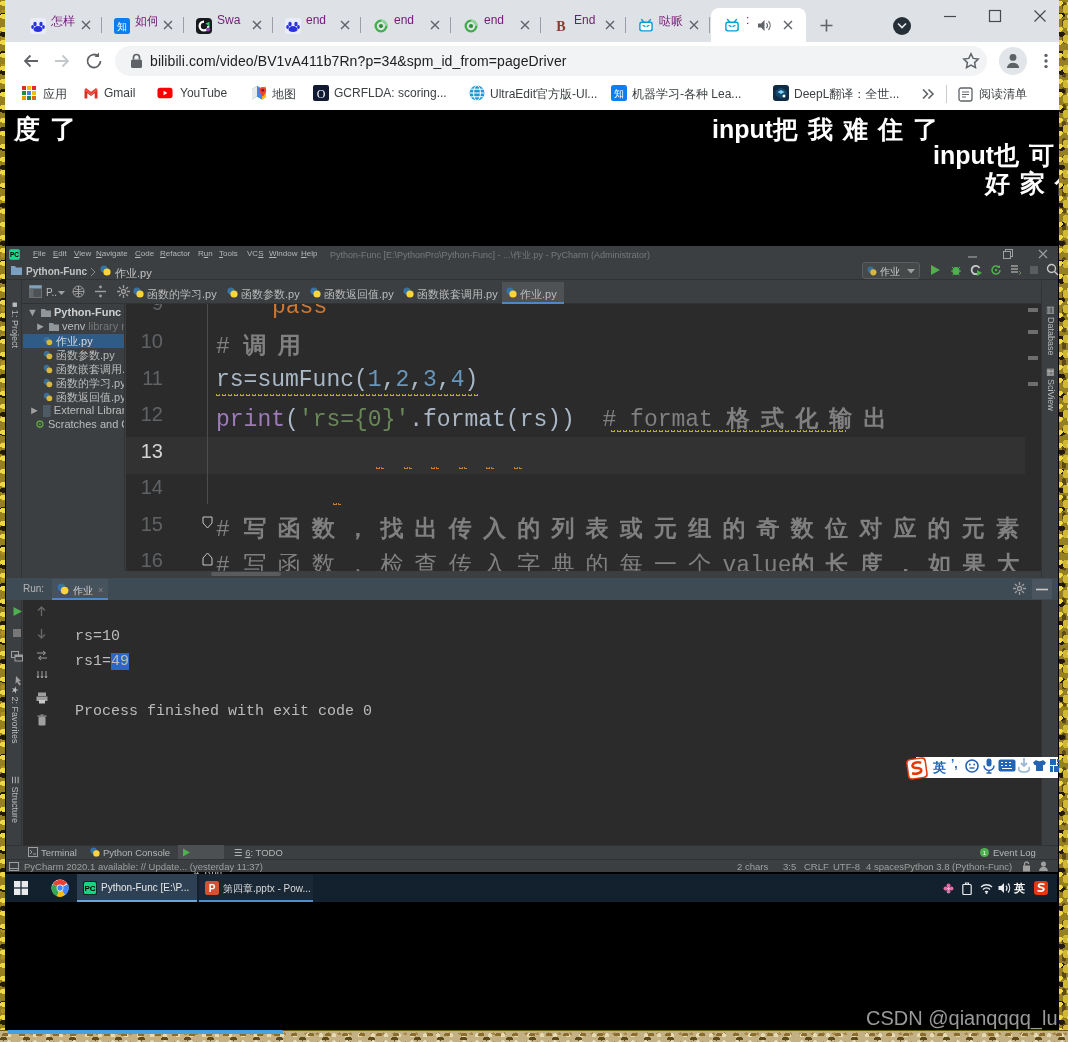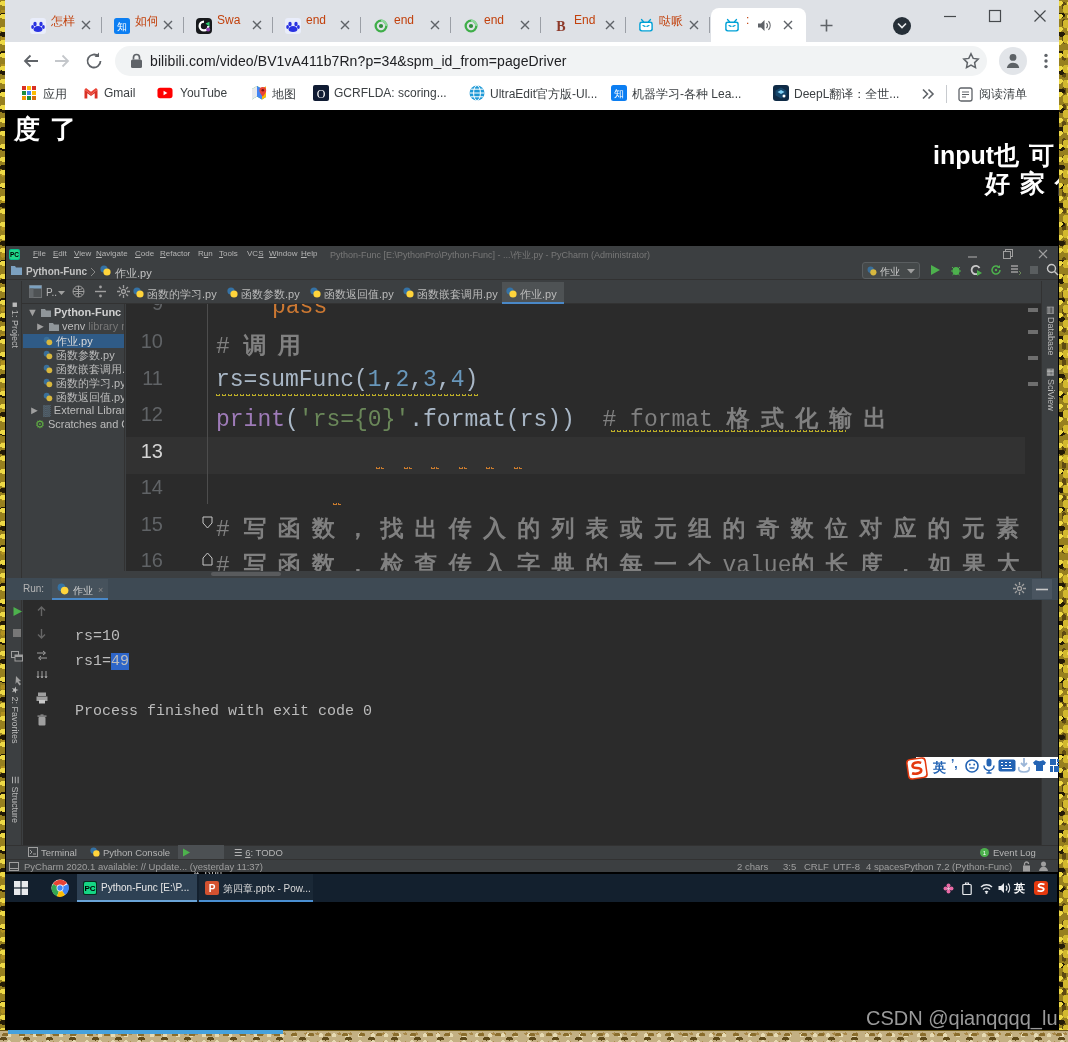--- a/index.html
+++ b/index.html
@@ -16,21 +16,21 @@
 background-image:radial-gradient(ellipse 5px 3px at 30% 40%,#8a6d2c 0 60%,rgba(0,0,0,0) 61%),
 radial-gradient(ellipse 4px 3px at 70% 60%,#e6dab2 0 60%,rgba(0,0,0,0) 61%),
 radial-gradient(ellipse 6px 3px at 15% 70%,#5f4a1a 0 60%,rgba(0,0,0,0) 61%),
 radial-gradient(ellipse 4px 2px at 85% 30%,#a8894a 0 60%,rgba(0,0,0,0) 61%);
 background-size:17px 9px,13px 7px,23px 11px,11px 9px;border-top:1px solid #6b5716}
 .abs{position:absolute}
 #chrome{position:absolute;left:5px;top:0;width:1054px;height:1030px;background:#000}
 #tabstrip{position:absolute;left:0;top:0;width:1054px;height:42px;background:#dee1e6}
 #toolbar{position:absolute;left:0;top:42px;width:1054px;height:38px;background:#fff}
 #bookbar{position:absolute;left:0;top:80px;width:1054px;height:30px;background:#fff}
-.tabtxt{position:absolute;top:13px;font-size:12px;color:#c2410c;white-space:nowrap;overflow:hidden;height:15px}
+.tabtxt{position:absolute;top:13px;font-size:12px;color:#701a75;white-space:nowrap;overflow:hidden;height:15px}
 .tdiv{position:absolute;top:17px;width:1px;height:16px;background:#9b9fa6}
 .fav{position:absolute;top:18px;width:16px;height:16px}
 .xx{position:absolute;top:19px;width:12px;height:12px}
 .xx svg,.fav svg{position:absolute;left:0;top:0}
 .bk{position:absolute;top:6px;font-size:12px;color:#3c4043;white-space:nowrap}
 .bki{position:absolute;top:5px;width:16px;height:16px}
 #video{position:absolute;left:0;top:110px;width:1054px;height:920px;background:#000;overflow:hidden}
 .dan{position:absolute;color:#fff;font-weight:bold;white-space:nowrap;text-shadow:1px 1px 2px #000,-1px -1px 2px #000,1px -1px 2px #000,-1px 1px 2px #000}
 .ls{letter-spacing:10px}
 #pyc{position:absolute;left:1px;top:136px;width:1052px;height:626px;background:#3c3f41}
@@ -297,20 +297,21 @@
         </svg>
 <div class="abs" style="left:941px;top:5px;width:1px;height:18px;background:#c8cbcf"></div>
 <svg class="abs" style="left:953px;top:7px" width="15" height="15" viewBox="0 0 15 15">
           <rect x="1" y="1" width="13" height="13" rx="2" fill="none" stroke="#5f6368" stroke-width="1.3"></rect>
           <path d="M4 5h7M4 7.5h7M4 10h4" stroke="#5f6368" stroke-width="1.2"></path>
         </svg>
 <div class="bk" style="left:974px">阅读清单</div>
 </div>
 <div id="video">
 <div class="dan" style="left:-27px;top:2px;font-size:26px"><span class="ls">进度了</span></div>
+<div class="dan" style="left:707px;top:3px;font-size:25px">input<span class="ls">把我难住了</span></div>
 <div class="dan" style="left:928px;top:29px;font-size:25px">input<span class="ls">也可以</span></div>
 <div class="dan" style="left:980px;top:57px;font-size:25px"><span class="ls">好家伙们</span></div>
 <div id="pyc">
 <svg class="ic" style="left:3px;top:3px;z-index:3" width="11" height="11" viewBox="0 0 11 11">
             <rect width="11" height="11" rx="2" fill="#07c38e"></rect>
             <rect x="1" y="1" width="9" height="9" rx="1.5" fill="#21d789"></rect>
             <text x="5.5" y="8.2" font-size="6.5" fill="#000" text-anchor="middle" font-family="Liberation Sans" font-weight="bold">PC</text>
           </svg>
 <div class="mn" style="left:27px"><u>F</u>ile</div>
 <div class="mn" style="left:47px"><u>E</u>dit</div>
@@ -494,21 +495,21 @@
 <div class="cl mono" style="left:90px;top:99px"><span class="fn">print</span><span class="dft">(</span><span class="str">'rs={0}'</span><span class="dft">.format(rs))</span>&nbsp;&nbsp;<span class="g"># format <span style="letter-spacing:11.2px;font-weight:bold">格式化输出</span></span></div>
 <div class="wavy" style="left:485px;top:126px;width:235px"></div>
 <div class="sq" style="left:250px;top:163px"></div>
 <div class="sq" style="left:278px;top:163px"></div>
 <div class="sq" style="left:305px;top:163px"></div>
 <div class="sq" style="left:333px;top:163px"></div>
 <div class="sq" style="left:360px;top:163px"></div>
 <div class="sq" style="left:388px;top:163px"></div>
 <div class="sq" style="left:207px;top:199px"></div>
 <div class="cl g mono" style="left:90px;top:209px"># <span style="letter-spacing:11.2px;font-weight:bold">写函数，找出传入的列表或元组的奇数位对应的元素，并返回一个新的列</span></div>
-<div class="cl g mono" style="left:90px;top:245px"># <span style="letter-spacing:11.2px;font-weight:bold">写函数，检查传入字典的每一个</span>value<span style="letter-spacing:11.2px;font-weight:bold">的长度，如果大于2，那么仅保留前</span></div>
+<div class="cl g mono" style="left:90px;top:245px"># <span style="letter-spacing:11.2px;font-weight:normal">写函数，检查传入字典的每一个</span>value<span style="letter-spacing:11.2px;font-weight:bold">的长度，如果大于2，那么仅保留前</span></div>
 <svg class="ic" style="left:76px;top:212px" width="11" height="14" viewBox="0 0 11 14">
               <path d="M1 1h9v6L5.5 12 1 7z" fill="none" stroke="#c8c8c8"></path>
             </svg>
 <svg class="ic" style="left:76px;top:248px" width="11" height="14" viewBox="0 0 11 14">
               <path d="M5.5 1L10 6v7H1V6z" fill="none" stroke="#c8c8c8"></path>
             </svg>
 </div>
 <div class="abs" style="left:1019px;top:58px;width:16px;height:267px;background:#2b2b2b"></div>
 <div class="abs" style="left:1022px;top:62px;width:10px;height:4px;background:#6e6e6e"></div>
 <div class="abs" style="left:1022px;top:84px;width:10px;height:4px;background:#6e6e6e"></div>
@@ -642,21 +643,21 @@
 <svg class="ic" style="left:3px;top:616px" width="10" height="9" viewBox="0 0 10 9">
             <rect x="0.5" y="0.5" width="9" height="8" fill="none" stroke="#9f9f9f"></rect>
             <path d="M0.5 6.5h9" stroke="#9f9f9f"></path>
           </svg>
 <div class="st" style="left:18px;top:615px">PyCharm 2020.1 available: // Update... (yesterday 11:37)</div>
 <div class="st" style="left:731px;top:615px">2 chars</div>
 <div class="st" style="left:777px;top:615px">3:5</div>
 <div class="st" style="left:798px;top:615px">CRLF</div>
 <div class="st" style="left:827px;top:615px">UTF-8</div>
 <div class="st" style="left:860px;top:615px">4 spaces</div>
-<div class="st" style="left:898px;top:615px">Python 7.2 (Python-Func)</div>
+<div class="st" style="left:898px;top:615px">Python 3.8 (Python-Func)</div>
 <svg class="ic" style="left:1016px;top:615px" width="9" height="11" viewBox="0 0 9 11">
             <rect x="1" y="4.5" width="7" height="6" fill="#9f9f9f"></rect>
             <path d="M2.5 4.5v-1.5a2 2 0 0 1 4 0" stroke="#9f9f9f" stroke-width="1.3" fill="none"></path>
           </svg>
 <svg class="ic" style="left:1032px;top:615px" width="11" height="11" viewBox="0 0 11 11">
             <circle cx="5.5" cy="3" r="2.5" fill="#9f9f9f"></circle>
             <path d="M1 10c.5-3 2.5-4.5 4.5-4.5S9.5 7 10 10z" fill="#9f9f9f"></path>
           </svg>
 </div>
 <div class="abs" style="left:0;top:764px;width:1052px;height:28px;background:#13202e">

